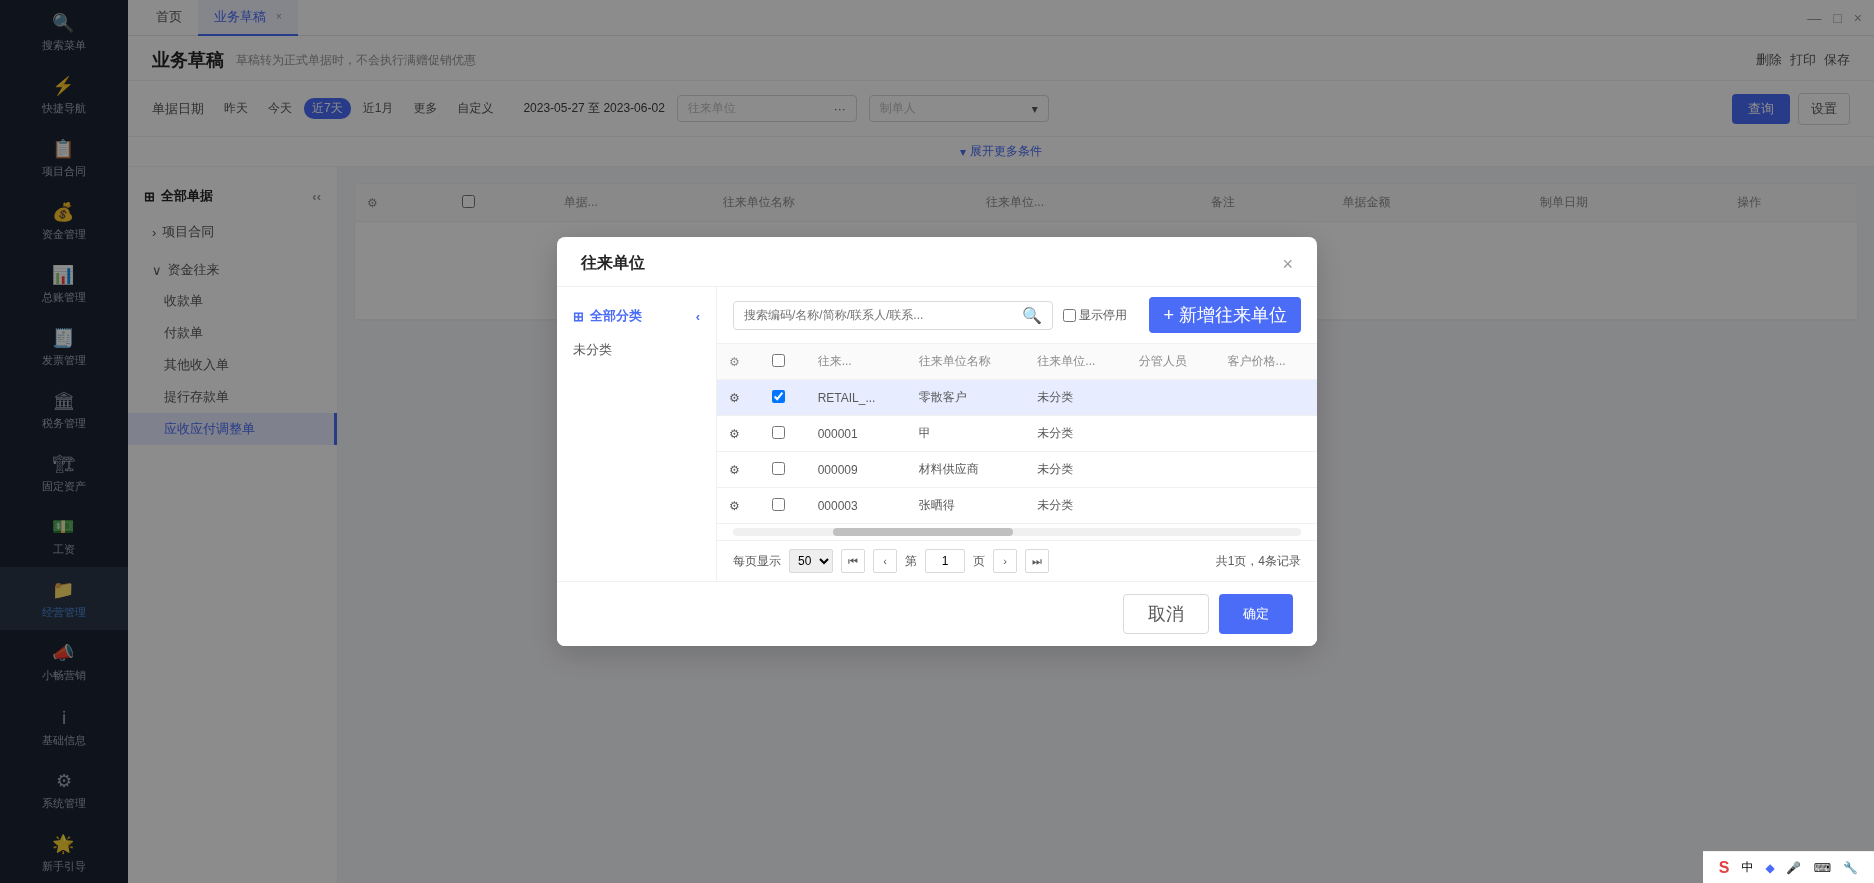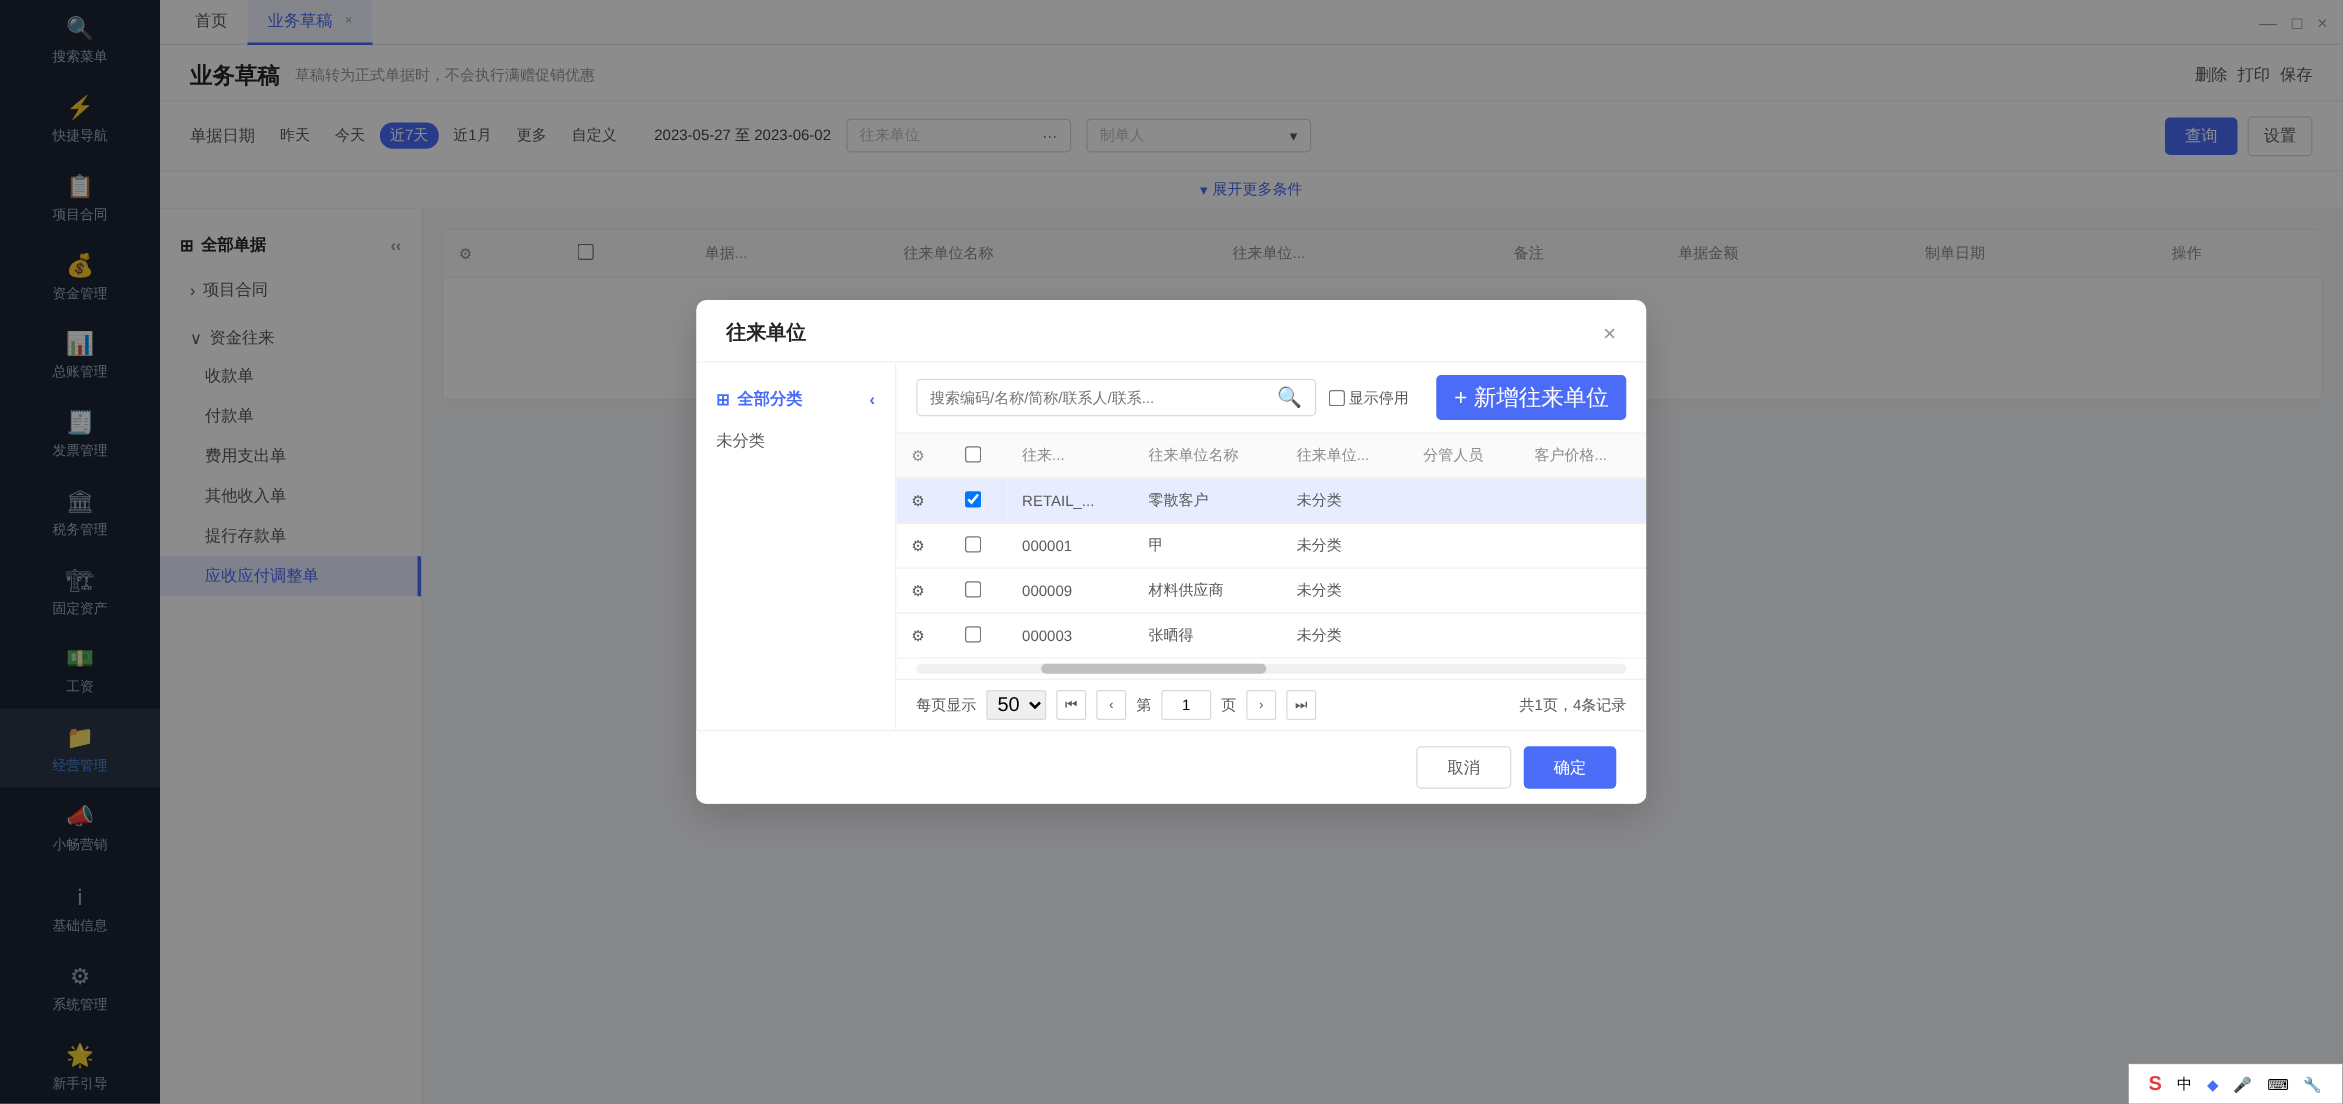--- a/index.html
+++ b/index.html
@@ -307,21 +307,21 @@
       height: 24px;
       border: 1px solid #d9d9d9;
       border-radius: 2px;
       text-align: center;
       font-size: 12px;
     }
     .per-page-select {
       height: 24px;
       border: 1px solid #d9d9d9;
       border-radius: 2px;
-      font-size: 16px;
+      font-size: 12px;
       padding: 0 4px;
     }
     .total-info { margin-left: auto; color: #595959; }
 
     
     .dialog-scroll {
       height: 8px;
       background: #f0f0f0;
       border-radius: 4px;
       margin: 4px 16px;
@@ -344,21 +344,21 @@
       padding: 12px 24px;
       border-top: 1px solid #f0f0f0;
       background: #fff;
     }
     .btn-cancel {
       background: #fff;
       color: #595959;
       border: 1px solid #d9d9d9;
       border-radius: 4px;
       padding: 7px 24px;
-      font-size: 13px;
+      font-size: 18px;
       cursor: pointer;
     }
     .btn-confirm {
       background: #4a6cf7;
       color: #fff;
       border: none;
       border-radius: 4px;
       padding: 7px 24px;
       font-size: 13px;
       cursor: pointer;
@@ -514,23 +514,20 @@
       <div class="side-nav-section">
         <div class="side-nav-section-title">
           <span>∨</span>
           <span>资金往来</span>
         </div>
         <div class="side-nav-item">
           <span>收款单</span>
         </div>
         <div class="side-nav-item">
           <span>付款单</span>
-        </div>
-        <div class="side-nav-item">
-          <span>费用支出单</span>
         </div>
         <div class="side-nav-item">
           <span>其他收入单</span>
         </div>
         <div class="side-nav-item">
           <span>提行存款单</span>
         </div>
         <div class="side-nav-item active">
           <span>应收应付调整单</span>
         </div>

